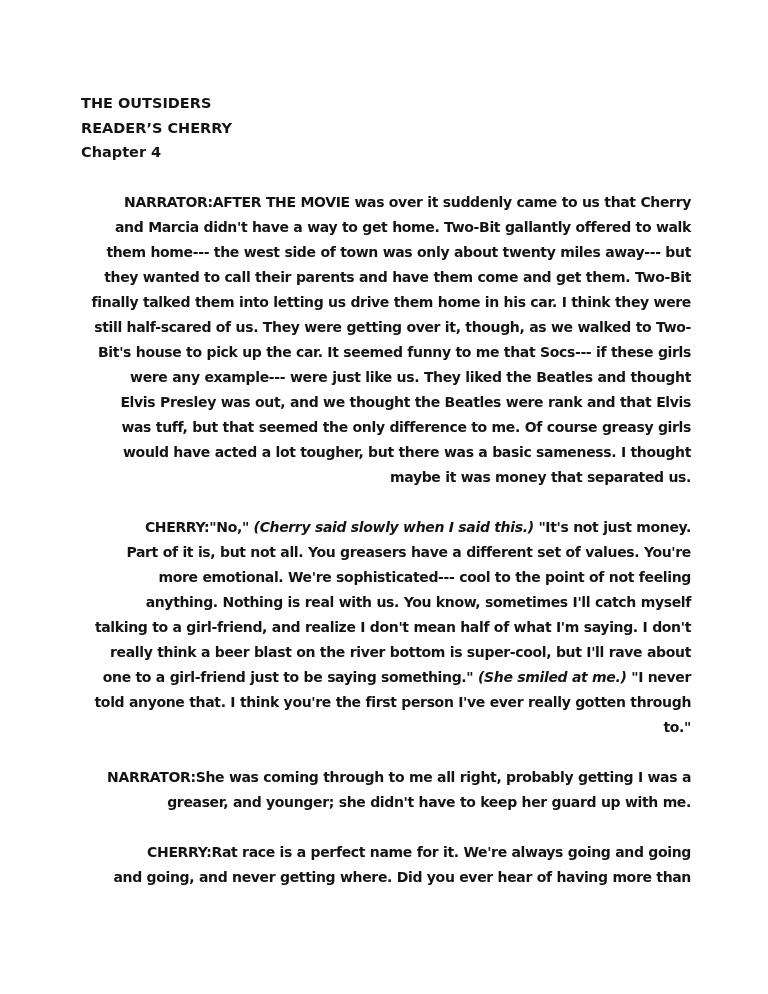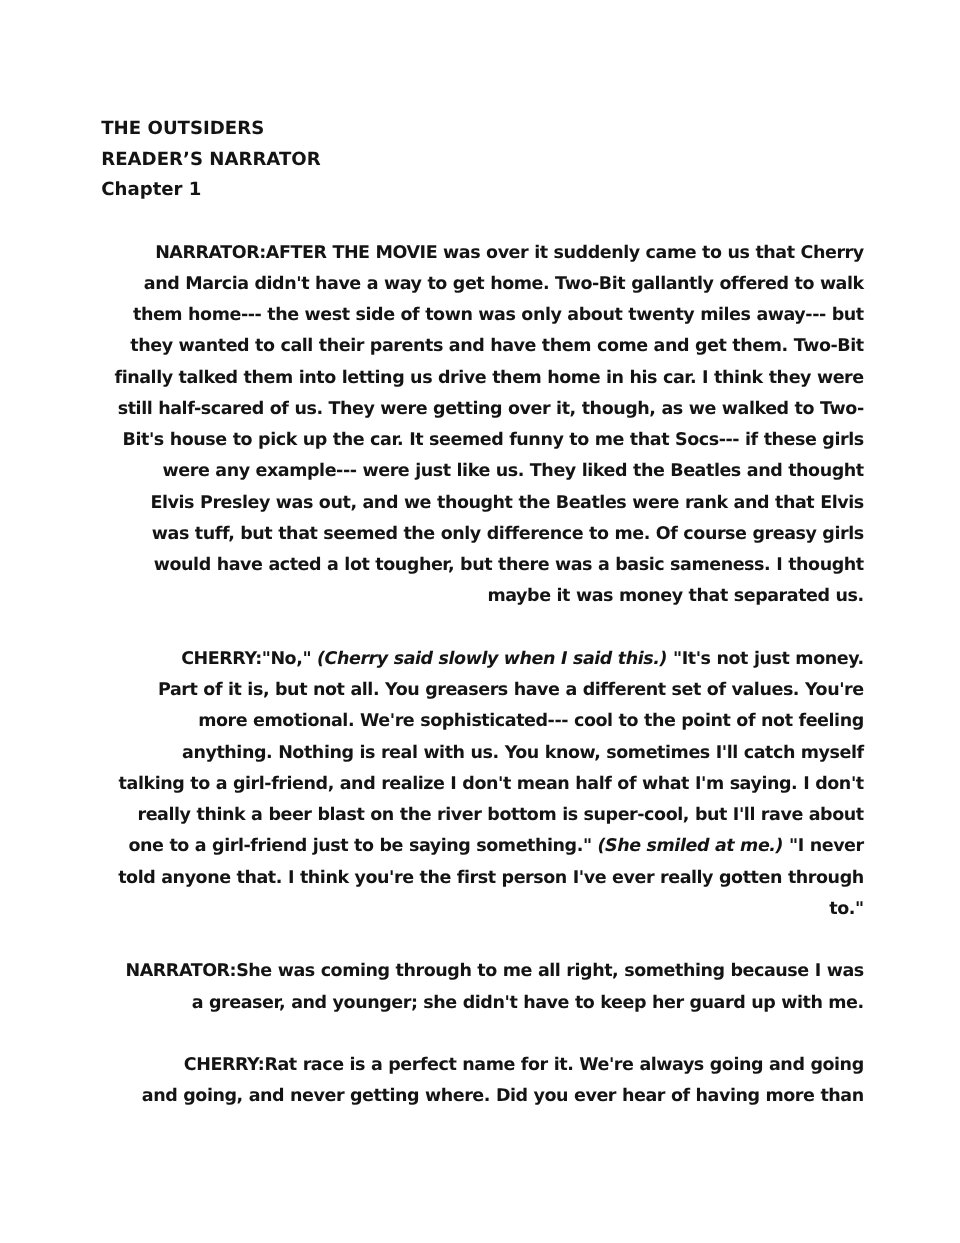--- a/index.html
+++ b/index.html
@@ -64,40 +64,40 @@
       height: 25px;
     }
   </style>
 </head>
 <body>
 
 <div class="page">
 
   <div class="title-block">
     <span class="title-line">THE OUTSIDERS</span>
-    <span class="title-line">READER’S NARRATOR</span>
-    <span class="title-line">Chapter 1</span>
+    <span class="title-line">READER’S CHERRY</span>
+    <span class="title-line">Chapter 4</span>
   </div>
 
   <div class="blank"></div>
 
   <p class="para">
     <span class="speaker narrator">NARRATOR:</span><span>AFTER THE MOVIE was over it suddenly came to us that Cherry and Marcia didn't have a way to get home. Two-Bit gallantly offered to walk them home--- the west side of town was only about twenty miles away--- but they wanted to call their parents and have them come and get them. Two-Bit finally talked them into letting us drive them home in his car. I think they were still half-scared of us. They were getting over it, though, as we walked to Two-Bit's house to pick up the car. It seemed funny to me that Socs--- if these girls were any example--- were just like us. They liked the Beatles and thought Elvis Presley was out, and we thought the Beatles were rank and that Elvis was tuff, but that seemed the only difference to me. Of course greasy girls would have acted a lot tougher, but there was a basic sameness. I thought maybe it was money that separated us.</span>
   </p>
 
   <div class="gap"></div>
 
   <p class="para">
     <span class="speaker cherry">CHERRY:</span><span>"No," </span><span class="stage">(Cherry said slowly when I said this.)</span><span> "It's not just money. Part of it is, but not all. You greasers have a different set of values. You're more emotional. We're sophisticated--- cool to the point of not feeling anything. Nothing is real with us. You know, sometimes I'll catch myself talking to a girl-friend, and realize I don't mean half of what I'm saying. I don't really think a beer blast on the river bottom is super-cool, but I'll rave about one to a girl-friend just to be saying something." </span><span class="stage">(She smiled at me.)</span><span> "I never told anyone that. I think you're the first person I've ever really gotten through to."</span>
   </p>
 
   <div class="gap"></div>
 
   <p class="para">
-    <span class="speaker narrator">NARRATOR:</span><span>She was coming through to me all right, something because I was a greaser, and younger; she didn't have to keep her guard up with me.</span>
+    <span class="speaker narrator">NARRATOR:</span><span>She was coming through to me all right, probably getting I was a greaser, and younger; she didn't have to keep her guard up with me.</span>
   </p>
 
   <div class="gap"></div>
 
   <p class="para">
     <span class="speaker cherry">CHERRY:</span><span>Rat race is a perfect name for it. We're always going and going and going, and never getting where. Did you ever hear of having more than</span>
   </p>
 
 </div>
 

